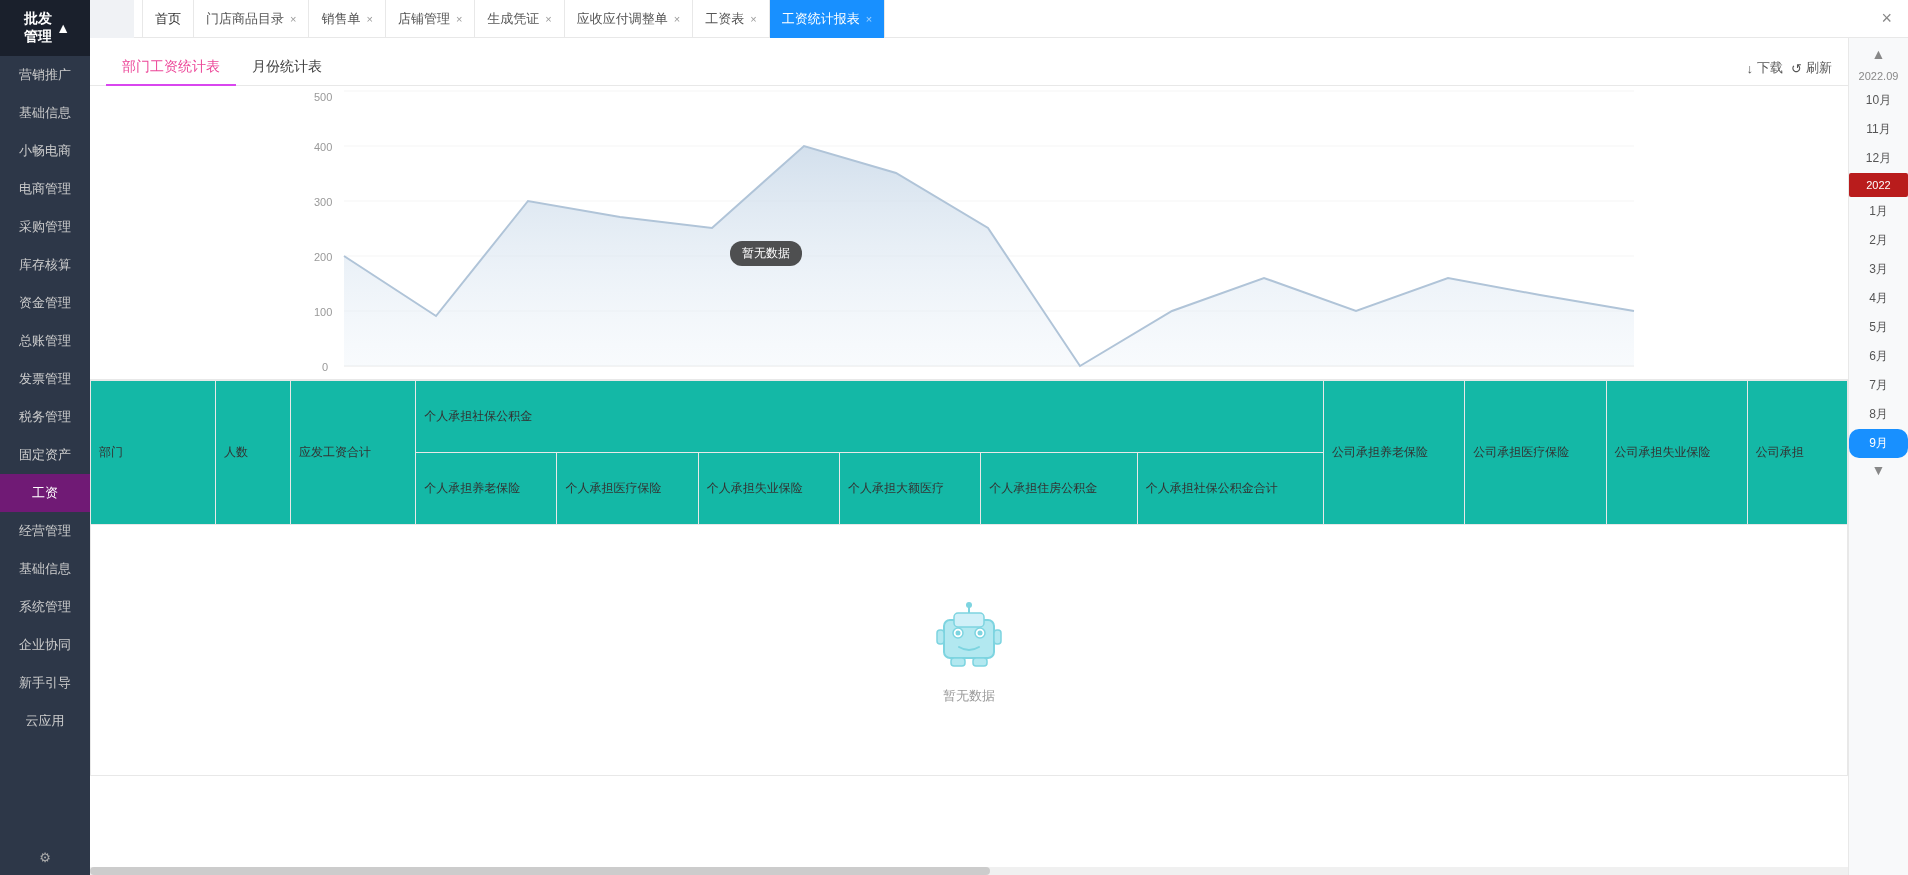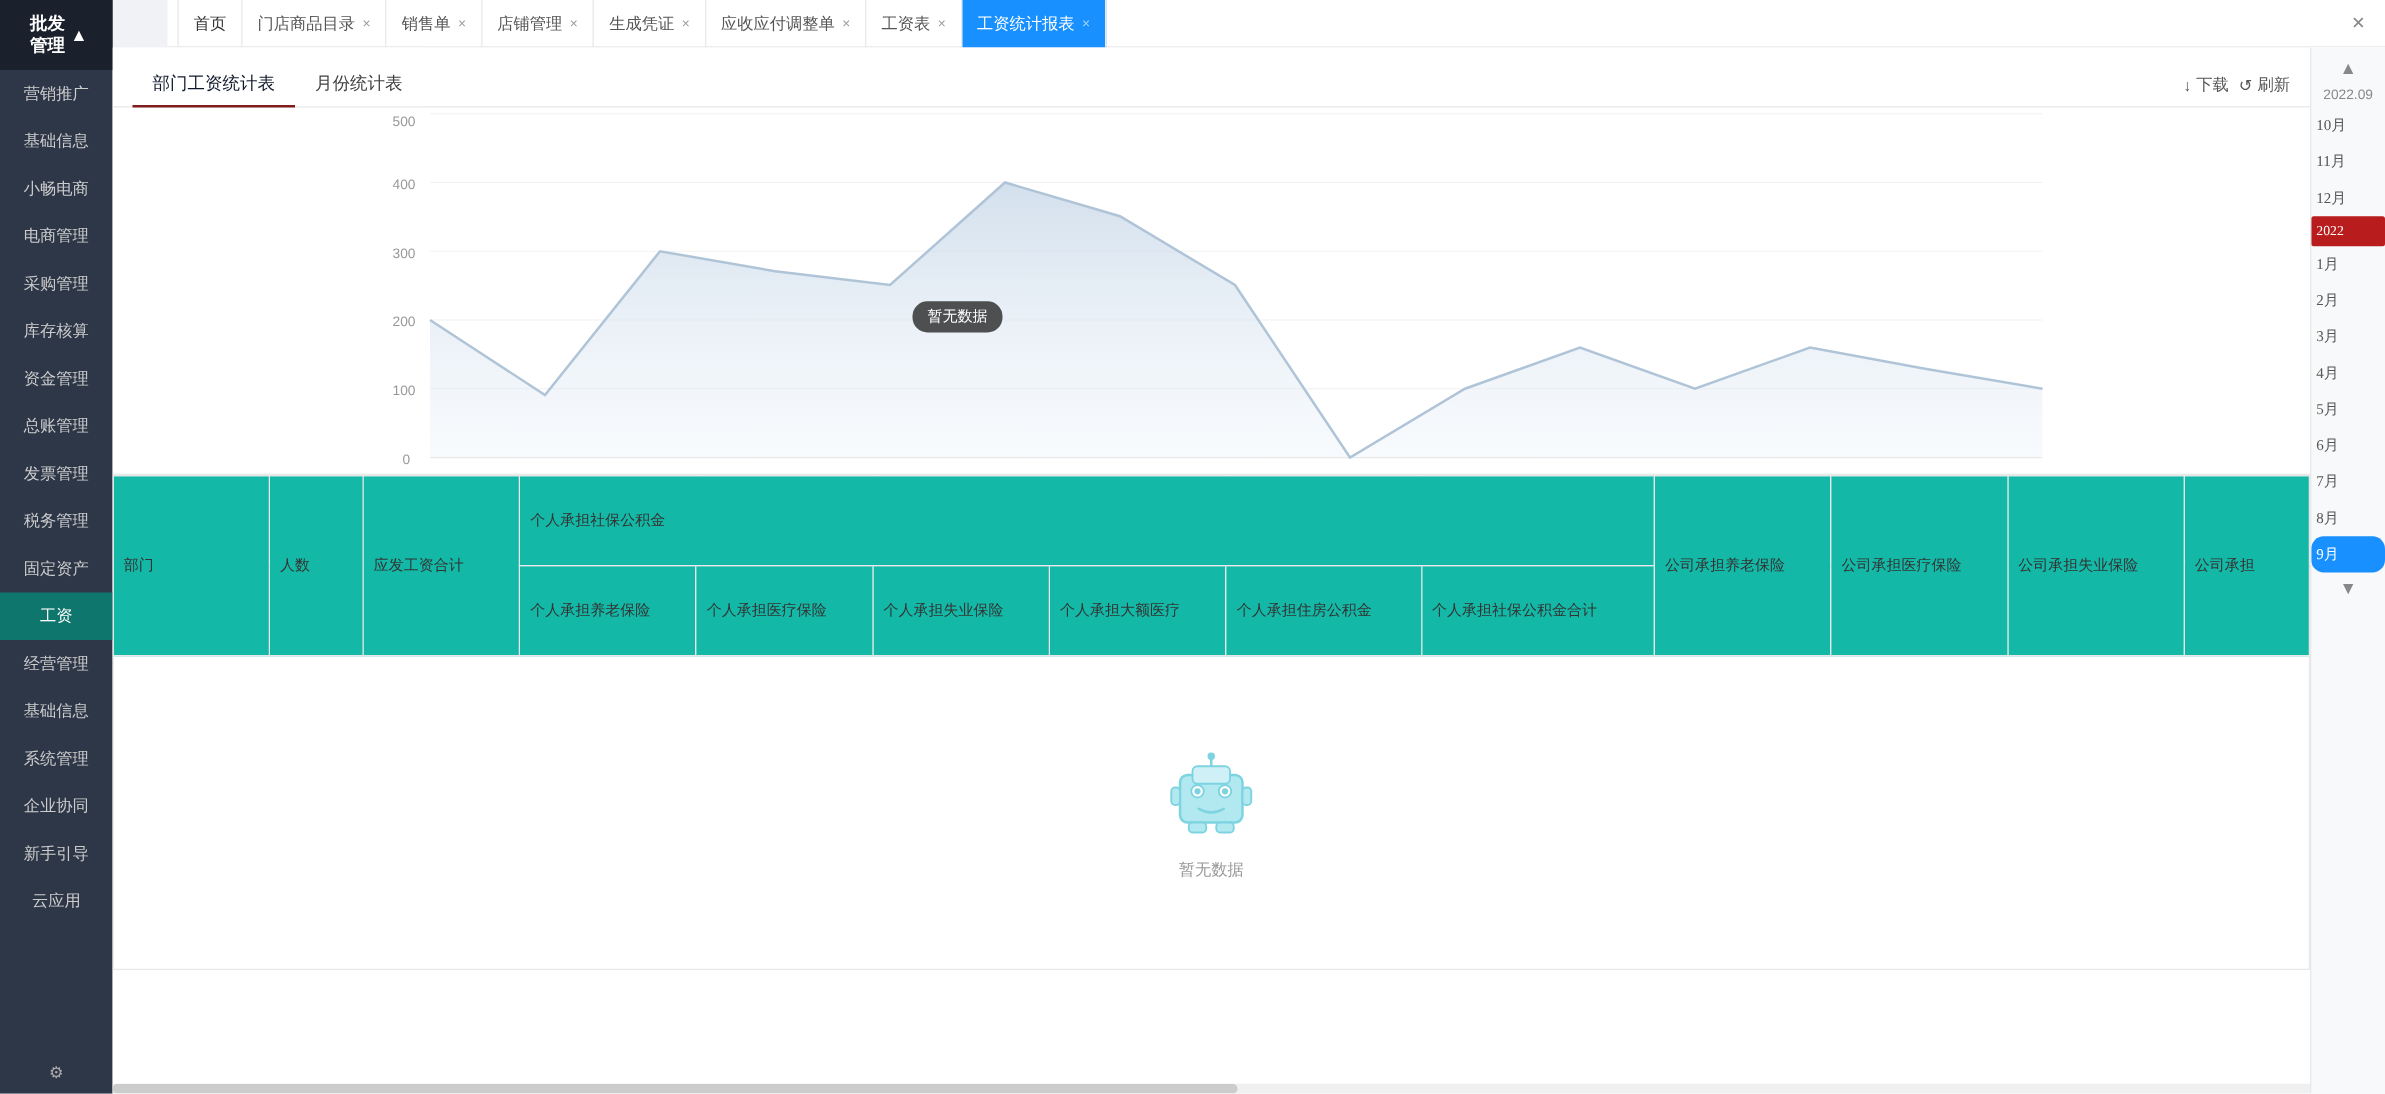--- a/index.html
+++ b/index.html
@@ -30,21 +30,21 @@
       cursor: pointer;
     }
     .sidebar-item {
       width: 100%;
       padding: 10px 5px;
       text-align: center;
       color: #ccc;
       font-size: 13px;
       cursor: pointer;
     }
-    .sidebar-item.active { background: #0f766e; color: #fff; }
+    .sidebar-item.active { background: #701a75; color: #fff; }
     .sidebar-footer {
       margin-top: auto;
       width: 100%;
       padding: 10px;
       text-align: center;
       color: #aaa;
       cursor: pointer;
     }
 
     
@@ -118,21 +118,21 @@
       background: #fff;
     }
     .sub-tab {
       padding: 8px 16px;
       font-size: 14px;
       cursor: pointer;
       color: #404040;
       border-bottom: 2px solid transparent;
       margin-bottom: -1px;
     }
-    .sub-tab.active { color: #0f172a; border-bottom: 2px solid #7f1d1d; }
+    .sub-tab.active { color: #ec4899; border-bottom: 2px solid #d946ef; }
 
     .toolbar {
       display: flex;
       align-items: center;
       justify-content: flex-end;
       padding: 8px 16px;
       gap: 8px;
     }
     .toolbar-btn {
       display: flex;
@@ -226,25 +226,25 @@
       font-size: 12px;
       overflow-y: auto;
     }
     .year-label {
       font-size: 11px;
       color: #888;
       padding: 4px 0;
     }
     .month-item {
       width: 100%;
+      text-align: center;
       padding: 6px 4px;
       cursor: pointer;
       color: #555;
       font-size: 12px;
-      font-family: Liberation Serif, serif;
     }
     .month-item.active { background: #1890ff; color: #fff; border-radius: 10px; }
     .month-item.year-active { background: #b91c1c; color: #fff; border-radius: 2px; font-size: 11px; }
     .nav-arrow {
       padding: 4px 0;
       cursor: pointer;
       color: #888;
       font-size: 14px;
     }
 

